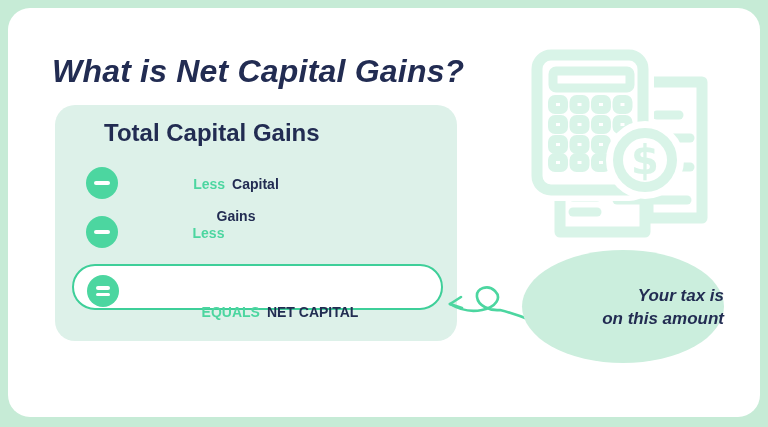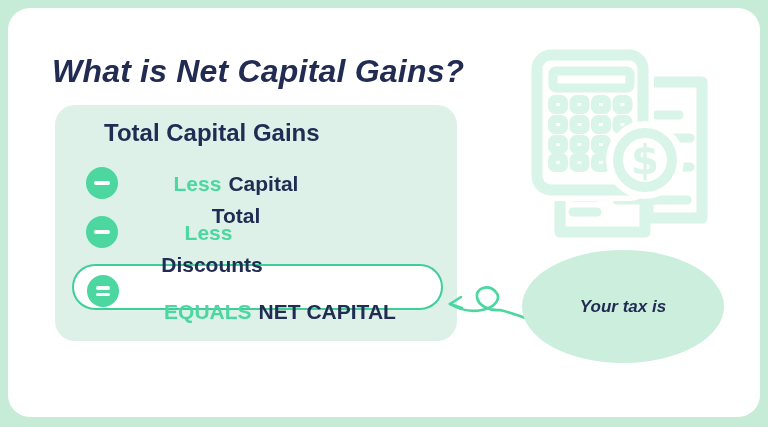--- a/index.html
+++ b/index.html
@@ -20,35 +20,35 @@
   .panel{position:absolute;left:55px;top:105px;width:402px;height:236px;
     background:var(--panel);border-radius:20px;}
   .panel-heading{position:absolute;left:104px;top:119px;font-size:24px;
     font-weight:700;color:var(--navy);}
   .dot{position:absolute;width:32px;height:32px;border-radius:50%;
     background:var(--green);display:flex;flex-direction:column;
     align-items:center;justify-content:center;gap:3px;}
   .dot i{display:block;width:16px;height:4px;border-radius:2.5px;background:#fff;}
   .dot.eq i{width:14px;height:3.5px;}
   .dot1{left:86px;top:167px;} .dot2{left:86px;top:216px;} .dot3{left:87px;top:275px;}
-  .row-text{position:absolute;text-align:center;font-size:21px;line-height:32px;
+  .row-text{position:absolute;text-align:center;font-size:14px;line-height:32px;
     font-weight:600;color:var(--navy);z-index:3;}
   .row-text .kw{color:var(--green);margin-right:7px;}
   .row-text .l2{display:block;}
   .row1{left:151px;top:168px;width:170px;}
   .row2{left:127px;top:217px;width:170px;}
   .row3{left:140px;top:276px;width:280px;font-weight:700;margin-top:20px;}
   .pill{position:absolute;left:72px;top:264px;width:371px;height:46px;
     background:var(--white);border:2.5px solid var(--pill);border-radius:25px;z-index:2;}
   .dot{z-index:3;}
   .calc{position:absolute;left:527px;top:45px;width:185px;height:195px;}
   .squiggle{position:absolute;left:438px;top:280px;width:100px;height:50px;}
   .bubble{position:absolute;left:522px;top:250px;width:202px;height:113px;
     background:var(--bubble);border-radius:50%;display:flex;flex-direction:column;
-    align-items:center;justify-content:center;text-align:center;
+    align-items:flex-end;justify-content:center;text-align:center;
     font-style:italic;font-weight:700;font-size:17px;line-height:23px;color:var(--navy);}
 </style>
 </head>
 <body>
 
 <div class="canvas"></div>
 
 <div class="title">What is Net Capital Gains?</div>
 
 <div class="panel"></div>
@@ -103,42 +103,42 @@
   </g>
 </svg>
 
 <div class="pill"></div>
 
 <div class="dot dot1">
     <i></i>
   </div>
 <div class="row-text row1">
   <span class="kw">Less</span><span>Capital</span>
-  <span class="l2">Total</span>
+  <span class="l2">Gains</span>
 </div>
 
 <div class="dot dot2">
     <i></i>
   </div>
 <div class="row-text row2">
   <span class="kw">Less</span><span></span>
-  <span class="l2">Discounts</span>
 </div>
 
 <div class="dot eq dot3">
     <i></i>
     <i></i>
   </div>
 <div class="row-text row3">
   <span class="kw">EQUALS</span><span>NET CAPITAL</span>
 </div>
 
 <svg class="squiggle" viewBox="0 0 100 50" aria-hidden="true">
   <g fill="none" stroke="#4cd6a0" stroke-width="2.6" stroke-linecap="round" stroke-linejoin="round">
     <path d="M 12 24 C 22 30 34 32 44 30 C 58 27 64 18 57 11 C 50 4 38 8 39 17 C 40 26 52 31 62 30 C 74 33 85 37 95 41"></path>
     <path d="M 12 24 L 23 17"></path>
     <path d="M 12 24 L 24 28"></path>
   </g>
 </svg>
 
 <div class="bubble">
   <span>Your tax is</span>
+  <span>on this amount</span>
 </div>
 
 </body></html>

